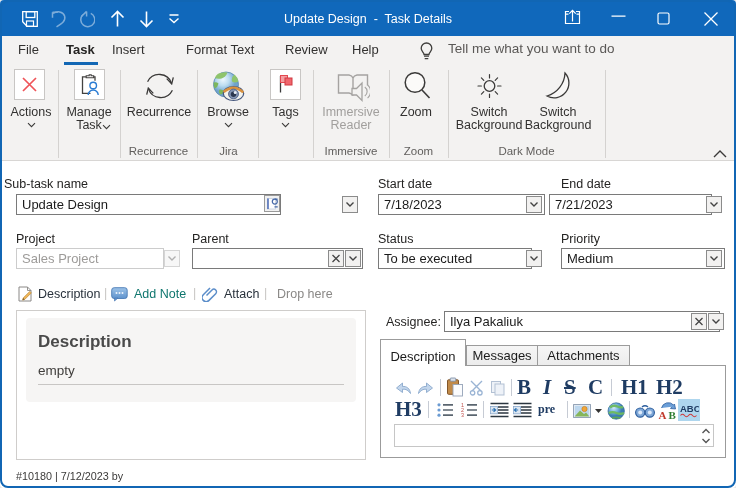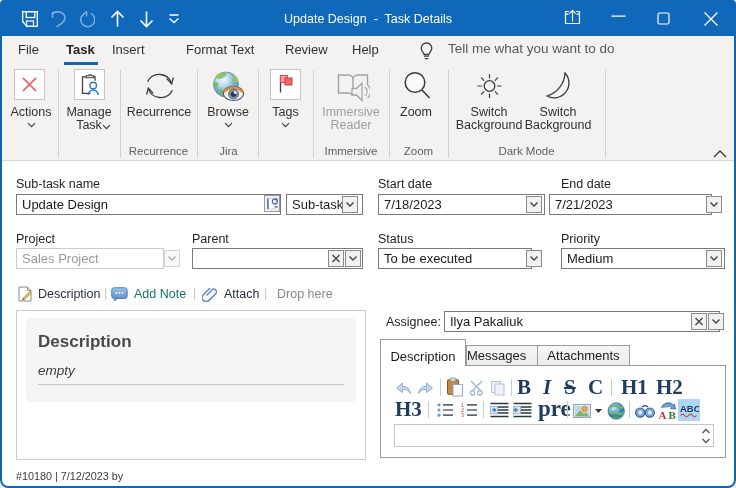--- a/index.html
+++ b/index.html
@@ -187,34 +187,33 @@
  <path d="M8.4 7.9 l2.4 2.4 M22.2 21.7 l2.4 2.4 M24.6 7.9 l-2.4 2.4 M10.8 21.7 l-2.4 2.4"></path>
  </g>
 </svg>
 <div class="rtext" style="left:455px;top:106px;width:68px">Switch<br>Background</div>
 
 <svg class="abs" style="left:543px;top:69px" width="34" height="34" viewBox="0 0 34 34">
  <path d="M22 4 A14.8 14.8 0 0 1 4 27 A25 25 0 0 0 22 4 Z" fill="#f8f7f6" stroke="#3b3a39" stroke-width="1.3"></path>
 </svg>
 <div class="rtext" style="left:524px;top:106px;width:68px">Switch<br>Background</div>
 
-<div class="label" style="left:16px;top:177px">Sub-task name</div>
+<div class="label" style="left:4px;top:177px">Sub-task name</div>
 <div class="label" style="left:378px;top:177px">Start date</div>
 <div class="label" style="left:561px;top:177px">End date</div>
 
 <div class="tb" style="left:16px;top:194px;width:265px">Update Design</div>
 <div class="abs" style="left:264px;top:195px;width:16px;height:17px;border:1px solid #9a9a9a;background:#f1f1f1">
  <svg width="14" height="15" viewBox="0 0 14 15" style="position:absolute;left:0;top:0">
   <rect x="2.5" y="2.5" width="8" height="10.5" fill="#fdfdfe" stroke="#c3cede" stroke-width="0.8"></rect>
   <rect x="2.2" y="2.5" width="1.6" height="10.5" fill="#5472b8"></rect>
   <circle cx="9.8" cy="5.6" r="2.5" fill="none" stroke="#4668a8" stroke-width="1.2"></circle>
   <path d="M9.8 3.1 h2.8 M9.5 10.8 h3.2" stroke="#4668a8" stroke-width="1.2"></path>
  </svg>
 </div>
-<div class="tb" style="left:286px;top:194px;width:77px">Sub-task</div>
 <div class="ddbtn" style="left:342px;top:196px"><svg width="14" height="15" viewBox="0 0 14 15">
         <path d="M3.5 5.5 L7 9 L10.5 5.5" fill="none" stroke="#444" stroke-width="1.4"></path>
       </svg></div>
 <div class="tb" style="left:378px;top:194px;width:167px">7/18/2023</div>
 <div class="ddbtn" style="left:526px;top:196px"><svg width="14" height="15" viewBox="0 0 14 15">
         <path d="M3.5 5.5 L7 9 L10.5 5.5" fill="none" stroke="#444" stroke-width="1.4"></path>
       </svg></div>
 <div class="tb" style="left:549px;top:194px;width:163px">7/21/2023</div>
 <div class="ddbtn" style="left:706px;top:196px"><svg width="14" height="15" viewBox="0 0 14 15">
         <path d="M3.5 5.5 L7 9 L10.5 5.5" fill="none" stroke="#444" stroke-width="1.4"></path>
@@ -271,36 +270,36 @@
 <svg class="abs" style="left:202px;top:286px" width="16" height="16" viewBox="0 0 16 16">
  <path d="M4.5 9.5 L10 4 a2.6 2.6 0 0 1 3.7 3.7 L7 14.4 a4 4 0 0 1 -5.7 -5.7 L8 2" fill="none" stroke="#5b8dc9" stroke-width="1.5"></path>
 </svg>
 <div class="label" style="left:224px;top:287px;color:#29323c">Attach</div>
 <div class="label" style="left:264px;top:286px;color:#c8c6c4">|</div>
 <div class="label" style="left:277px;top:287px;color:#8a8886">Drop here</div>
 
 <div class="abs" style="left:16px;top:310px;width:350px;height:150px;border:1px solid #cfcdcb;background:#fff"></div>
 <div class="abs" style="left:26px;top:318px;width:330px;height:84px;background:#f6f5f4;border-radius:4px"></div>
 <div class="abs" style="left:38px;top:332px;font-size:17px;font-weight:700;color:#4a4a4a">Description</div>
-<div class="abs" style="left:38px;top:363px;font-size:13.5px;font-style:italic;color:#3f3d3b">empty</div>
+<div class="abs" style="left:38px;top:363px;font-size:13.5px;color:#3f3d3b">empty</div>
 <div class="abs" style="left:38px;top:384px;width:306px;height:1px;background:#c8c6c4"></div>
 
 <div class="abs" style="left:16px;top:470px;font-size:10.8px;color:#3b3a39">#10180 | 7/12/2023 by</div>
 
 <div class="label" style="left:386px;top:315px">Assignee:</div>
 <div class="tb" style="left:444px;top:311px;width:276px">Ilya Pakaliuk</div>
 <div class="ddbtn" style="left:691px;top:313px"><svg width="14" height="15" viewBox="0 0 14 15">
         <path d="M3.5 4 L10.5 11 M10.5 4 L3.5 11" fill="none" stroke="#444" stroke-width="1.3"></path>
       </svg></div>
 <div class="ddbtn" style="left:708px;top:313px"><svg width="14" height="15" viewBox="0 0 14 15">
         <path d="M3.5 5.5 L7 9 L10.5 5.5" fill="none" stroke="#444" stroke-width="1.4"></path>
       </svg></div>
 
 <div class="abs" style="left:380px;top:365px;width:346px;height:93px;border:1px solid #9b9b9b;background:#fff"></div>
-<div class="abs" style="left:466px;top:345px;width:72px;height:21px;border:1px solid #9b9b9b;background:linear-gradient(#f6f6f6,#ececec);font-size:13px;color:#1b1b1b;line-height:20px">Messages</div>
+<div class="abs" style="left:466px;top:345px;width:72px;height:21px;border:1px solid #9b9b9b;background:linear-gradient(#f6f6f6,#ececec);font-size:13px;color:#1b1b1b;text-align:center;line-height:20px">Messages</div>
 <div class="abs" style="left:537px;top:345px;width:93px;height:21px;border:1px solid #9b9b9b;background:linear-gradient(#f6f6f6,#ececec);font-size:13px;color:#1b1b1b;text-align:center;line-height:20px">Attachments</div>
 <div class="abs" style="left:380px;top:339px;width:86px;height:27px;border:1px solid #9b9b9b;border-bottom:none;background:#fff;font-size:13px;color:#1b1b1b;text-align:center;line-height:33px">Description</div>
 
 <svg class="abs" style="left:395px;top:380px" width="17" height="15" viewBox="0 0 17 15">
  <path d="M15.5 13.5 C15 8.5 11.5 6 7.5 6.5 L7.5 3 L1.5 8 L7.5 12.5 L7.5 9.2 C11 8.8 13.5 10.5 15.5 13.5 Z" fill="#c3d6ec" stroke="#8aa8cc" stroke-width="0.9"></path>
 </svg>
 <svg class="abs" style="left:417px;top:380px" width="17" height="15" viewBox="0 0 17 15">
  <path d="M1.5 13.5 C2 8.5 5.5 6 9.5 6.5 L9.5 3 L15.5 8 L9.5 12.5 L9.5 9.2 C6 8.8 3.5 10.5 1.5 13.5 Z" fill="#c3d6ec" stroke="#8aa8cc" stroke-width="0.9"></path>
 </svg>
 <div class="abs" style="left:440px;top:379px;width:1px;height:17px;background:#c6cbd4"></div>
@@ -357,21 +356,21 @@
  <rect x="0.5" y="4.4" width="7" height="7.4" fill="#dce6f1" stroke="#8aa8cc" stroke-width="0.8"></rect>
  <path d="M1.8 8 h3.4 M3.6 6.2 L5.6 8 L3.6 9.8" fill="none" stroke="#2e75b6" stroke-width="1.2"></path>
 </svg>
 <svg class="abs" style="left:513px;top:402px" width="19" height="16" viewBox="0 0 19 16">
  <g stroke="#2b3640" stroke-width="1.6">
         <path d="M0.5 1.5 h18 M0.5 14.5 h18 M8 5 h10.5 M8 8 h10.5 M8 11 h10.5"></path>
       </g>
  <rect x="0.5" y="4.4" width="7" height="7.4" fill="#dce6f1" stroke="#8aa8cc" stroke-width="0.8"></rect>
  <path d="M5.2 8 h-3.4 M3.4 6.2 L1.4 8 L3.4 9.8" fill="none" stroke="#2e75b6" stroke-width="1.2"></path>
 </svg>
-<div class="ed" style="left:538px;top:399px;font-size:23px">pre</div>
+<div class="ed" style="left:538px;top:399px;font-size:12px">pre</div>
 <div class="abs" style="left:567px;top:401px;width:1px;height:17px;background:#c6cbd4"></div>
 <svg class="abs" style="left:573px;top:404px" width="18" height="14" viewBox="0 0 18 14">
  <rect x="0.6" y="0.6" width="16.8" height="12.8" fill="#fff" stroke="#8a9bb0" stroke-width="1"></rect>
  <rect x="1.6" y="1.6" width="14.8" height="10.8" fill="#bdd7ee"></rect>
  <path d="M1.6 12.4 L7 6.5 L11 10 L13 8.5 L16.4 12.4 Z" fill="#86b65a"></path>
  <circle cx="11.5" cy="5" r="2.6" fill="#f0a63a" stroke="#c77f1e" stroke-width="0.7"></circle>
 </svg>
 <svg class="abs" style="left:594px;top:408px" width="9" height="6" viewBox="0 0 9 6">
       <path d="M1 1 L4.5 5 L8 1 Z" fill="#333"></path>
     </svg>

